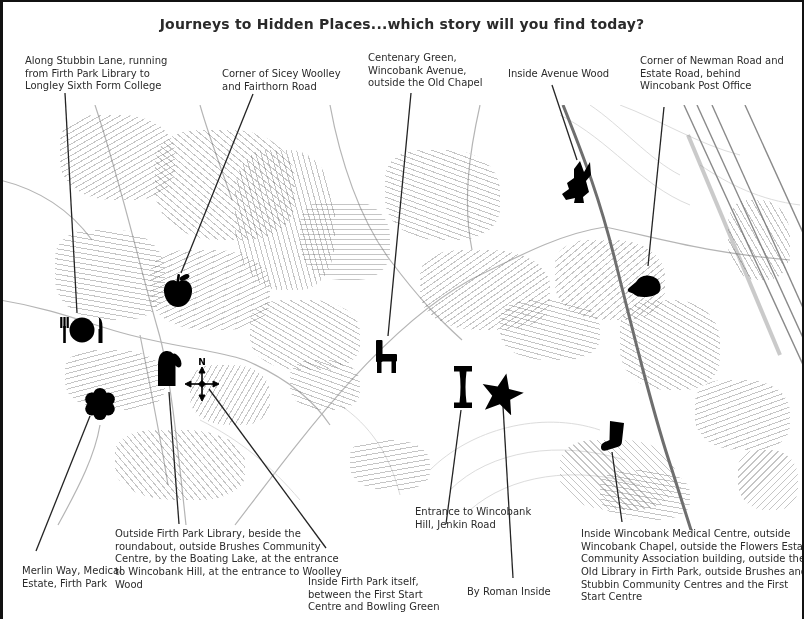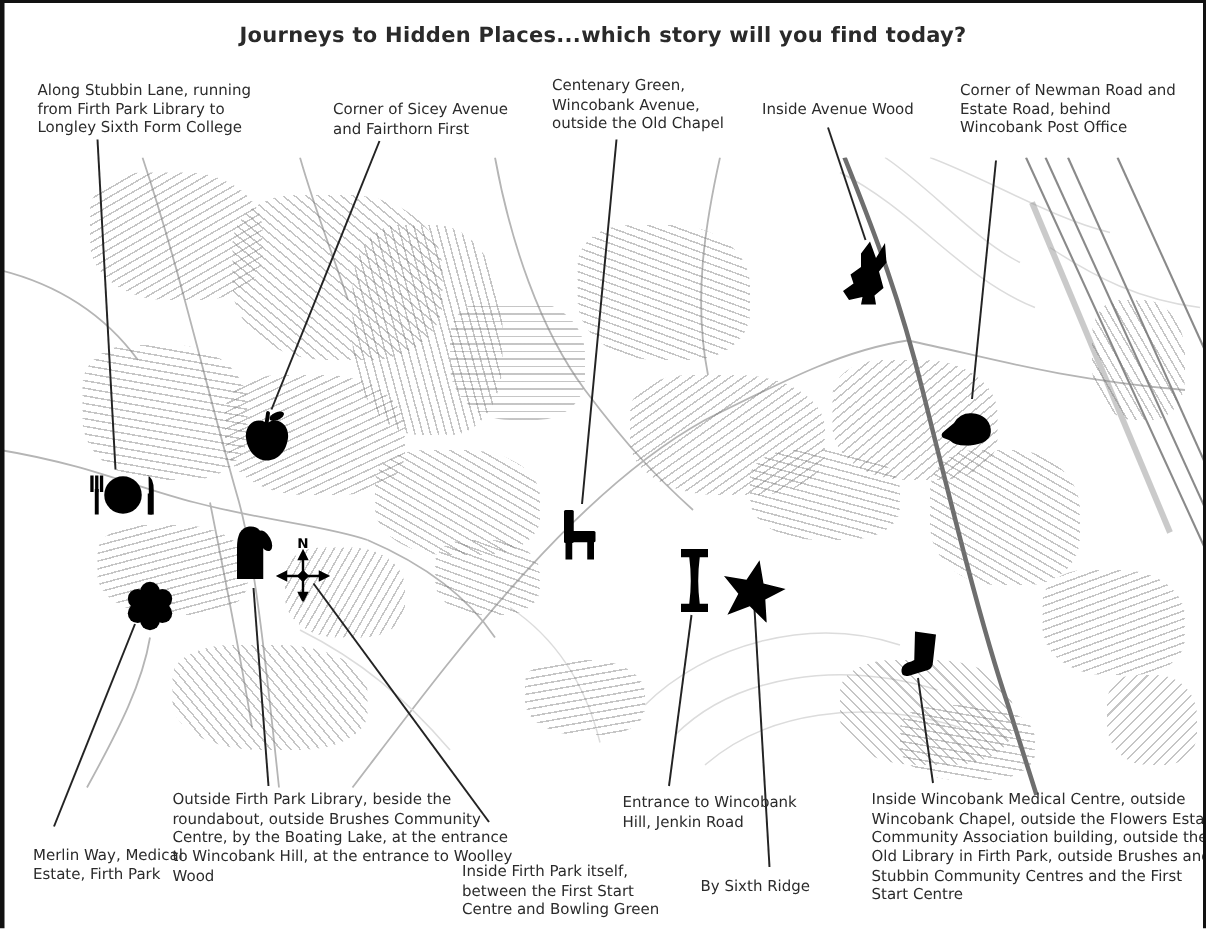--- a/index.html
+++ b/index.html
@@ -18,21 +18,21 @@
   .marker{position:absolute;transform:translate(-50%,-50%);z-index:25;line-height:0;}
   .marker svg{display:block;}
   .ann1{left:25px;top:55px;width:158px}
   .ann2{left:222px;top:68px;width:128px}
   .ann3{left:368px;top:52px;width:134px}
   .ann4{left:508px;top:68px;width:142px}
   .ann5{left:640px;top:55px;width:150px}
   .ann6{left:22px;top:565px;width:112px}
   .ann7{left:115px;top:528px;width:232px}
   .ann8{left:308px;top:576px;width:142px}
-  .ann9{left:415px;top:530px;width:118px}
+  .ann9{left:415px;top:506px;width:118px}
   .ann10{left:467px;top:586px;width:132px}
   .ann11{left:581px;top:528px;width:234px}
 </style>
 </head>
 <body>
 
 <div class="frame"></div>
 
 <div class="title">Journeys to Hidden Places...which story will you find today?</div>
 
@@ -186,22 +186,22 @@
     <path d="M3 19 Q0 17 4 14 L10 9 Q14 2 22 2.5 Q33 3.5 34.5 13 Q35.5 21.5 24 23.5 Q12 25.5 7 20.5 Z"></path>
   </svg>
 </div>
 <div class="marker" style="left: 612px; top: 438px;">
   <svg width="28" height="36" viewBox="0 0 28 36" fill="#000">
     <path d="M12 1 L26 3 L24 21 Q24 26 19.5 27 L8 30.5 Q2.5 31.5 3 26.5 Q3.3 22.5 9.5 21 L11.5 20 Z"></path>
   </svg>
 </div>
 
 <div class="ann ann1">Along Stubbin Lane, running from Firth Park Library to Longley Sixth Form College</div>
-<div class="ann ann2">Corner of Sicey Avenue and Fairthorn First</div>
+<div class="ann ann2">Corner of Sicey Woolley and Fairthorn Road</div>
 <div class="ann ann3">Centenary Green, Wincobank Avenue, outside the Old Chapel</div>
 <div class="ann ann4">Inside Avenue Wood</div>
 <div class="ann ann5">Corner of Newman Road and Estate Road, behind Wincobank Post Office</div>
 <div class="ann ann6">Merlin Way, Medical Estate, Firth Park</div>
 <div class="ann ann7">Outside Firth Park Library, beside the roundabout, outside Brushes Community Centre, by the Boating Lake, at the entrance to Wincobank Hill, at the entrance to Woolley Wood</div>
 <div class="ann ann8">Inside Firth Park itself, between the First Start Centre and Bowling Green</div>
 <div class="ann ann9">Entrance to Wincobank Hill, Jenkin Road</div>
-<div class="ann ann10">By Sixth Ridge</div>
+<div class="ann ann10">By Roman Inside</div>
 <div class="ann ann11">Inside Wincobank Medical Centre, outside Wincobank Chapel, outside the Flowers Estate Community Association building, outside the Old Library in Firth Park, outside Brushes and Stubbin Community Centres and the First Start Centre</div>
 
 </body></html>

